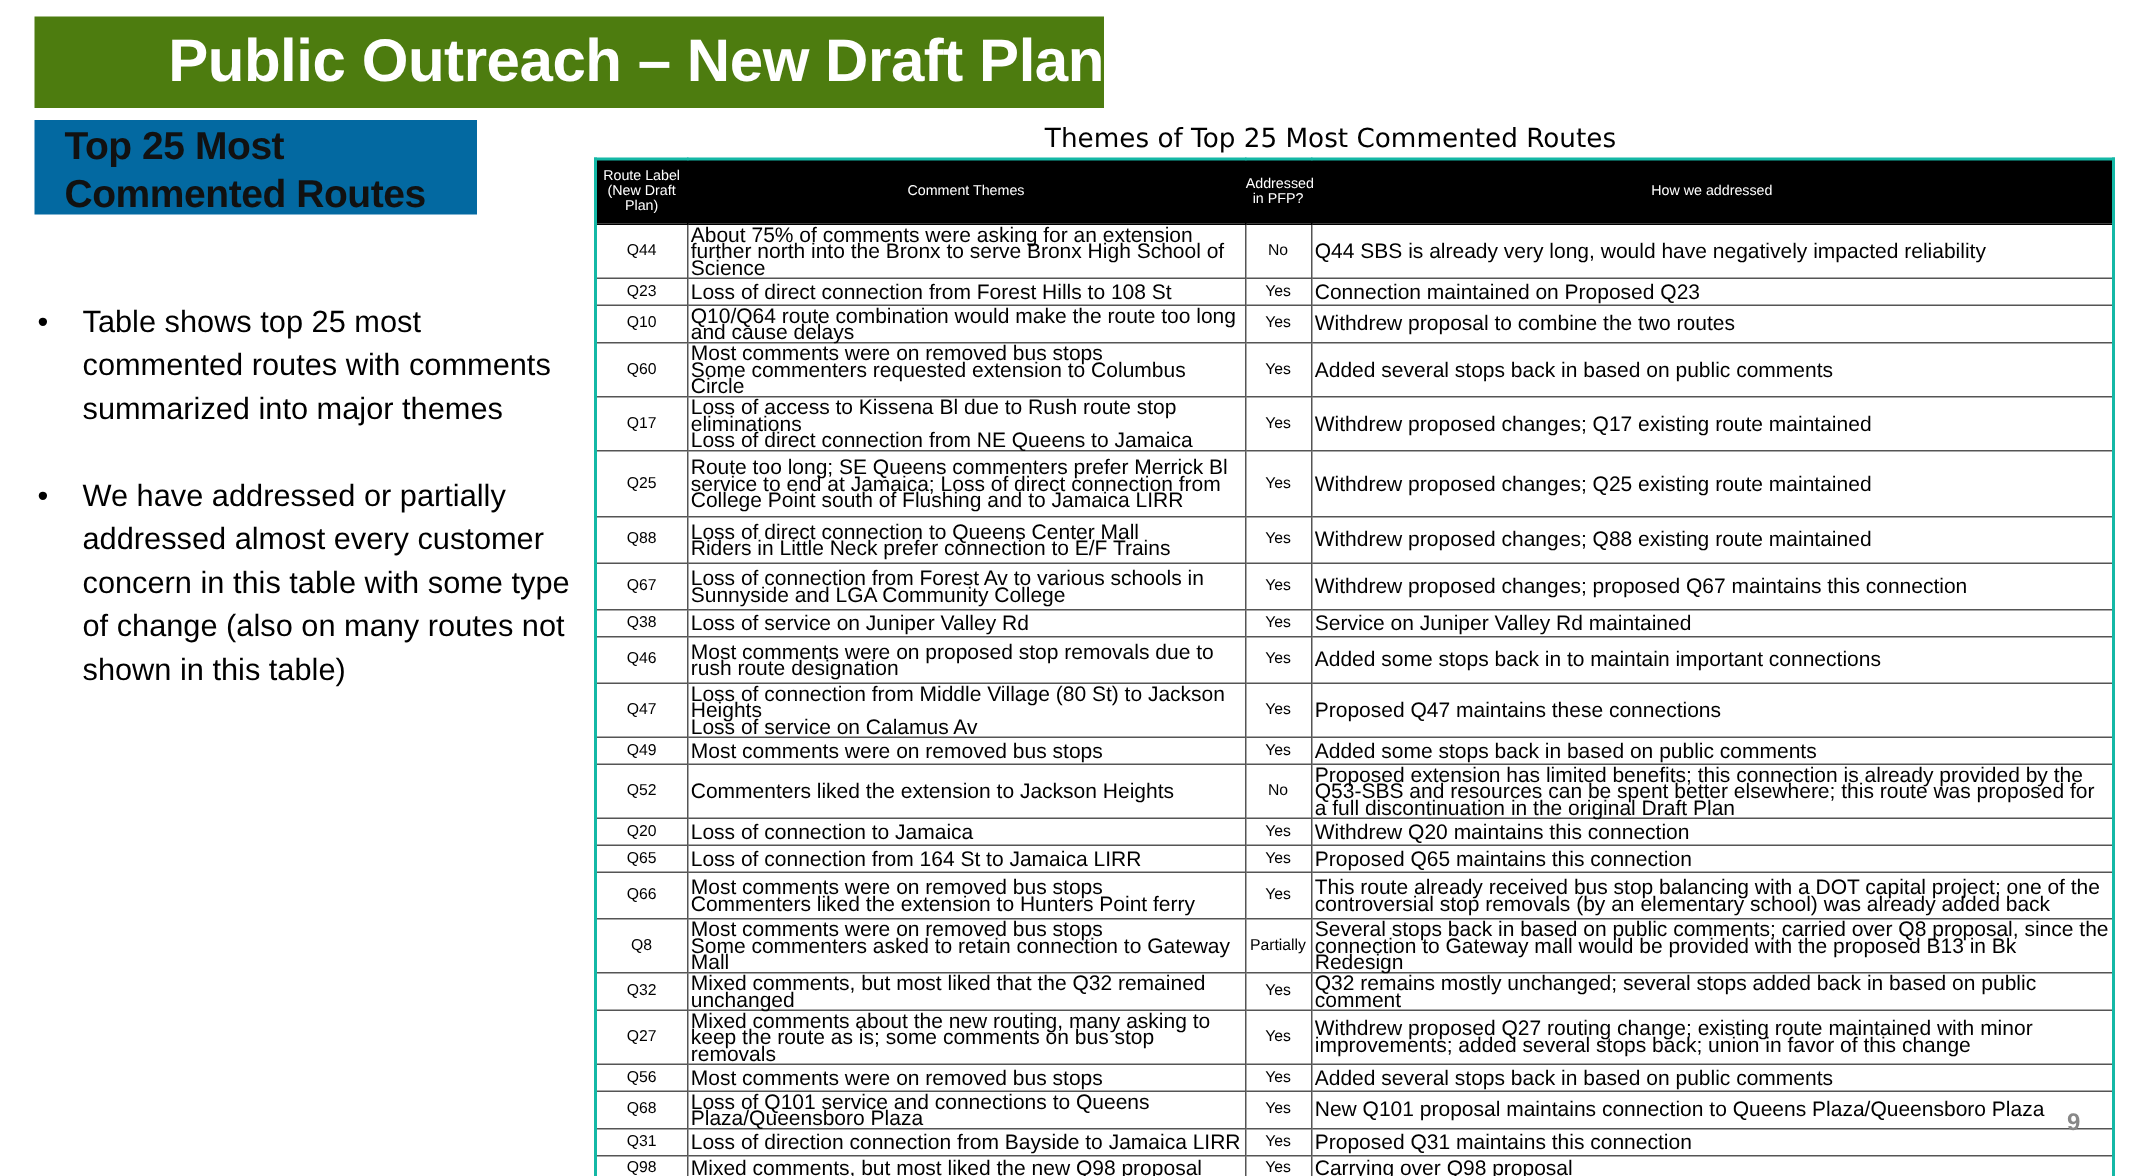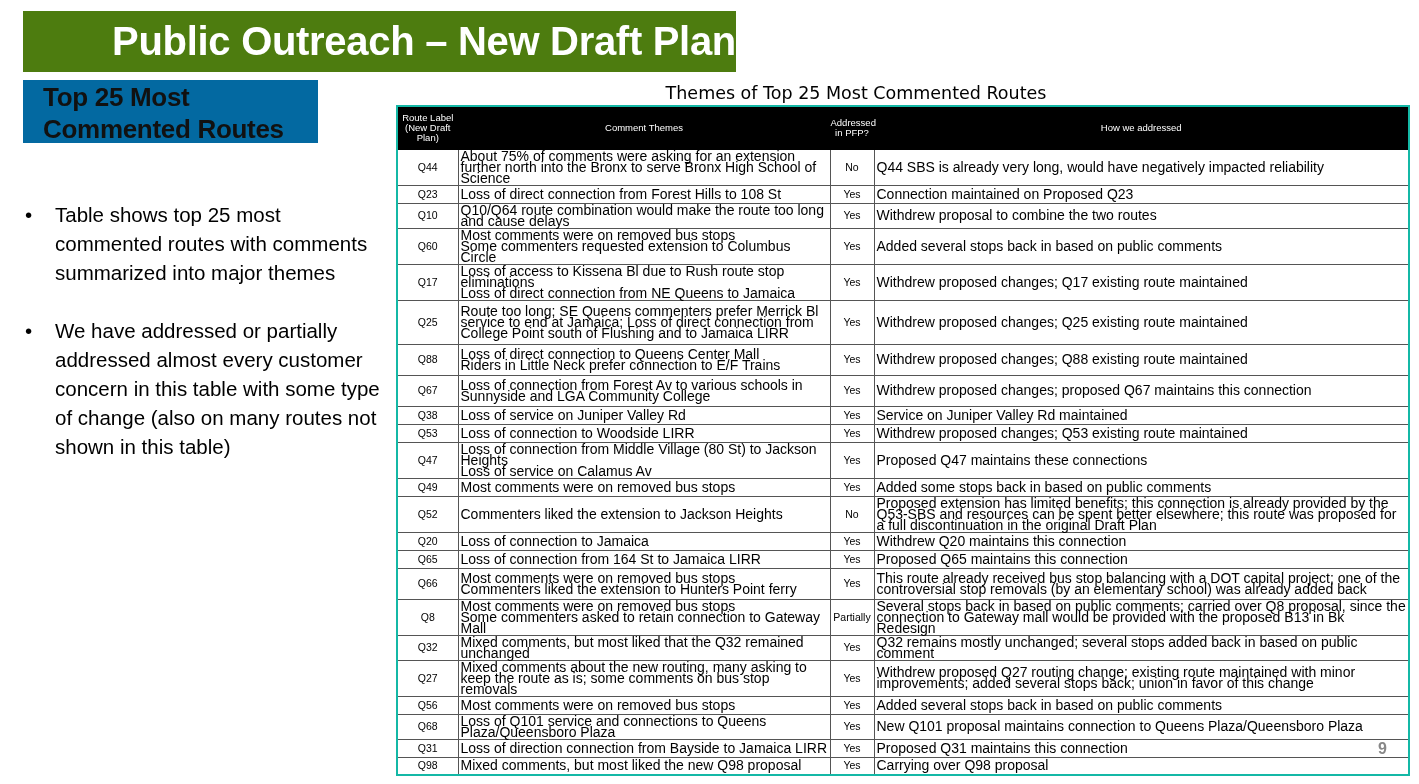--- a/index.html
+++ b/index.html
@@ -26,21 +26,21 @@
 
   .bullets {
     position: absolute; left: 20px; top: 200px; width: 372px;
     font-family: "Liberation Sans", sans-serif; font-size: 20.5px; line-height: 29px;
     color: #000;
   }
   .bullet { position: relative; padding-left: 35px; margin-bottom: 29px; }
   .bullet .dot { position: absolute; left: 5px; top: 0; }
 
   .table-title {
-    position: absolute; left: 378px; top: 82px; width: 956px; text-align: center;
+    position: absolute; left: 409px; top: 82px; width: 956px; text-align: center;
     font-family: "DejaVu Sans", sans-serif; font-size: 17.5px; line-height: 22px;
   }
 
   .tbl-wrap { position: absolute; left: 396px; top: 105px; width: 1012px; }
   table { border-collapse: collapse; width: 1012px; table-layout: fixed;
           font-family: "Liberation Sans", sans-serif; font-size: 10px; }
   th { background: #000; color: #fff; font-weight: normal; text-align: center;
        font-size: 9.5px; line-height: 10px; height: 43px; border: 1px solid #000; }
   td { border: 1px solid #555; line-height: 11px; vertical-align: middle; padding: 1px 2px; }
   td.route { text-align: center; font-size: 10.5px; }
@@ -145,25 +145,25 @@
           <td class="theme">Loss of connection from Forest Av to various schools in Sunnyside and LGA Community College</td>
           <td class="addr">Yes</td>
           <td class="how">Withdrew proposed changes; proposed Q67 maintains this connection</td>
         </tr>
         <tr style="height: 18px;">
           <td class="route">Q38</td>
           <td class="theme">Loss of service on Juniper Valley Rd</td>
           <td class="addr">Yes</td>
           <td class="how">Service on Juniper Valley Rd maintained</td>
         </tr>
-        <tr style="height: 18px;">
-          <td class="route">Q53</td>
-          <td class="theme">Loss of connection to Woodside LIRR</td>
-          <td class="addr">Yes</td>
-          <td class="how">Withdrew proposed changes; Q53 existing route maintained</td>
+        <tr style="height: 31px;">
+          <td class="route">Q46</td>
+          <td class="theme">Most comments were on proposed stop removals due to rush route designation</td>
+          <td class="addr">Yes</td>
+          <td class="how">Added some stops back in to maintain important connections</td>
         </tr>
         <tr style="height: 31px;">
           <td class="route">Q47</td>
           <td class="theme">Loss of connection from Middle Village (80 St) to Jackson Heights
 Loss of service on Calamus Av</td>
           <td class="addr">Yes</td>
           <td class="how">Proposed Q47 maintains these connections</td>
         </tr>
         <tr style="height: 18px;">
           <td class="route">Q49</td>

